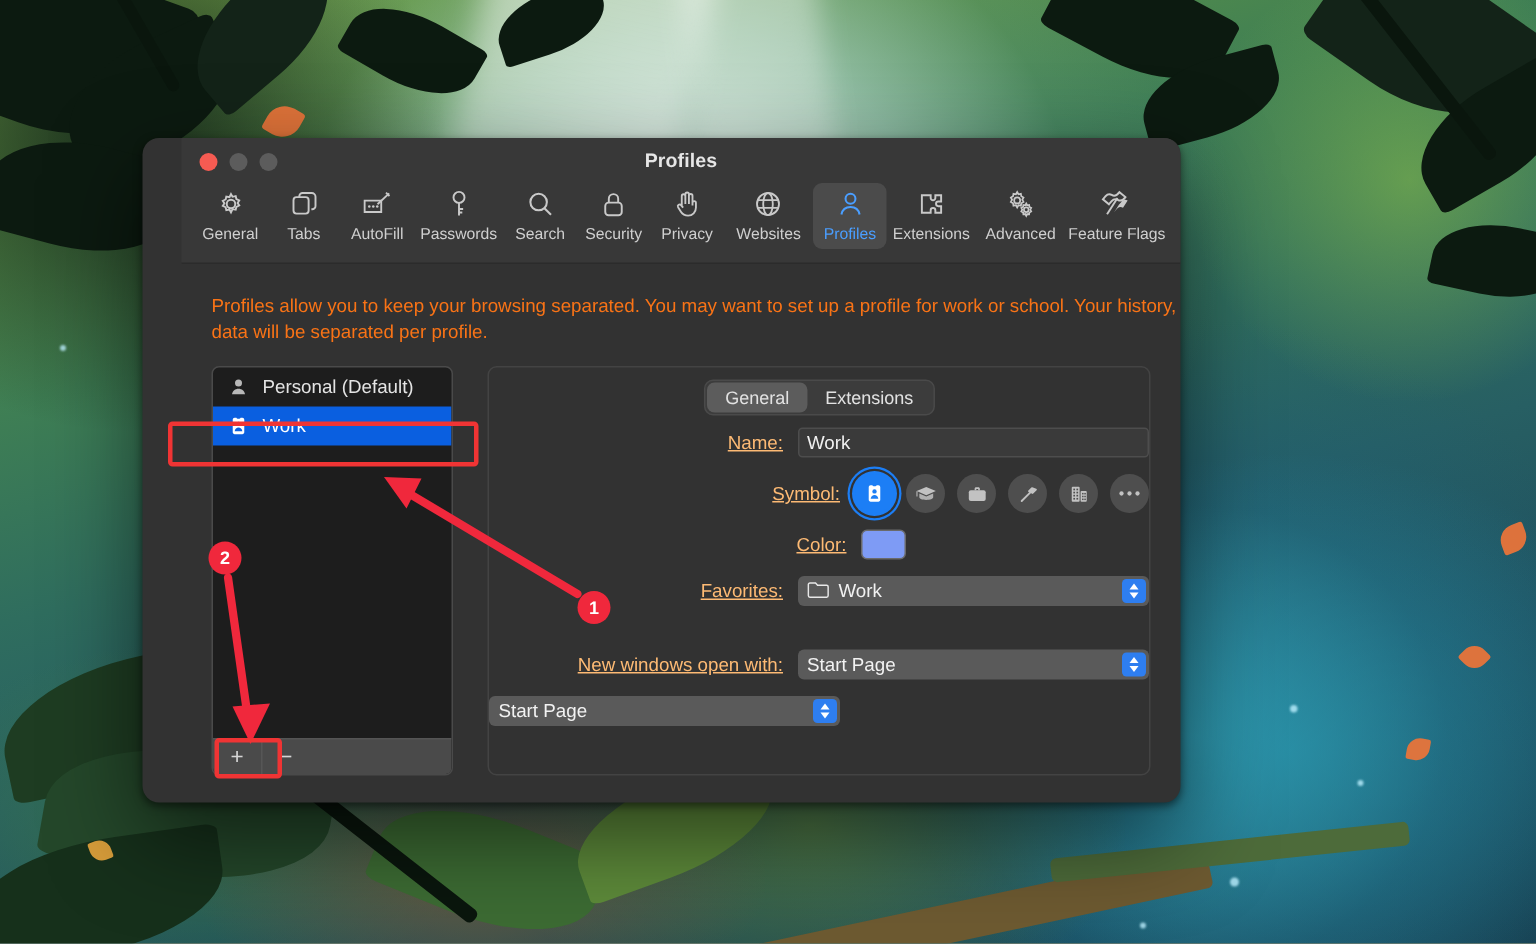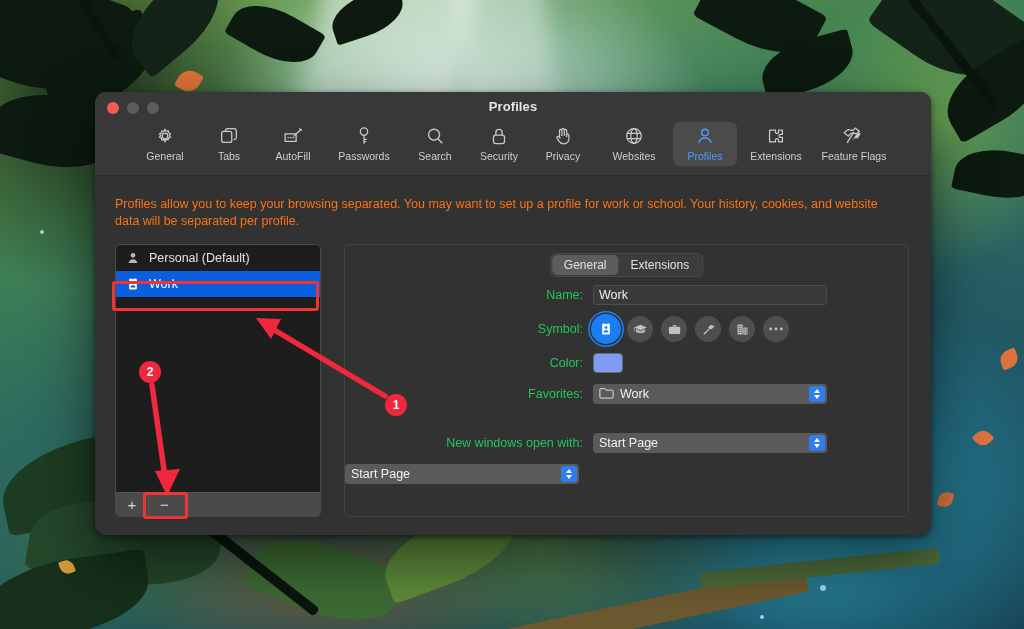--- a/index.html
+++ b/index.html
@@ -54,26 +54,27 @@
   .leaf.s2 { background: #132318; }
   .branch { position: absolute; background: #0a160d; border-radius: 4px; }
   
   .petal { position: absolute; background: #e8743a; border-radius: 60% 10% 60% 10%; opacity: .95; }
   .glow { position: absolute; border-radius: 50%; background: #bdf0ff; opacity: .8; filter: blur(0.6px); }
 
   
   #window {
     position: absolute;
     left: 95px; top: 92px;
-    width: 836px; height: 443px;
+    width: 692px; height: 443px;
     background: #323232;
     border-radius: 11px;
     box-shadow: 0 22px 60px rgba(0,0,0,0.55), 0 2px 6px rgba(0,0,0,0.5);
     overflow: hidden;
     color: #e8e8e8;
+    padding-left: 26px;
   }
 
   
   #titlebar {
     position: relative;
     height: 30px;
     background: #383838;
   }
   #traffic { position: absolute; left: 12px; top: 10px; display: flex; gap: 8px; }
   .tl { width: 12px; height: 12px; border-radius: 50%; }
@@ -176,21 +177,21 @@
     padding: 3px 12px;
     border-radius: 5px;
     cursor: default; white-space: nowrap;
   }
   .seg-btn.active { background: #5c5c5c; }
 
   #form { position: absolute; left: 0; right: 0; top: 40px; }
   .frow { display: flex; align-items: center; margin-bottom: 11px; }
   .flabel {
     width: 248px; text-align: right; padding-right: 10px;
-    font-size: 12.5px; color: #22c55e; white-space: nowrap;
+    font-size: 12.5px; color: #fdba74; white-space: nowrap; text-decoration: underline;
   }
   .fctl { flex: 1; }
 
   .txtfield {
     width: 234px; height: 20px;
     background: #3a3a3a;
     border: 1px solid #4d4d4d;
     border-radius: 3px;
     font-size: 12.5px; color: #f0f0f0;
     padding: 0 5px;
@@ -413,20 +414,31 @@
 
       <div class="tb-item wide">
         <span class="tb-ico">
           <svg width="22" height="22" viewBox="0 0 24 24" fill="none" stroke="#c9c9c9" stroke-width="1.4">
             <path d="M5 5.6h6.4v2a1.7 1.7 0 103.4 0v-2H19v4.6h-2a1.7 1.7 0 100 3.4h2v4.8h-4.2v-1.8a1.7 1.7 0 10-3.4 0v1.8H5z"></path>
           </svg>
         </span>
         <span class="tb-label">Extensions</span>
       </div>
 
+      <div class="tb-item wide">
+        <span class="tb-ico">
+          <svg width="23" height="22" viewBox="0 0 24 24" fill="none" stroke="#c9c9c9" stroke-width="1.25">
+            <circle cx="9.4" cy="9.4" r="2.2"></circle>
+            <path d="M9.4 3.3l.9 1.6 1.8-.3.3 1.8 1.6.9-.9 1.6.9 1.6-1.6.9-.3 1.8-1.8-.3-.9 1.6-.9-1.6-1.8.3-.3-1.8-1.6-.9.9-1.6-.9-1.6 1.6-.9.3-1.8 1.8.3z"></path>
+            <circle cx="16" cy="16.2" r="1.7"></circle>
+            <path d="M16 11.6l.7 1.3 1.4-.2.2 1.4 1.3.7-.7 1.3.7 1.3-1.3.7-.2 1.4-1.4-.2-.7 1.3-.7-1.3-1.4.2-.2-1.4-1.3-.7.7-1.3-.7-1.3 1.3-.7.2-1.4 1.4.2z"></path>
+          </svg>
+        </span>
+        <span class="tb-label">Advanced</span>
+      </div>
 
 
       <div class="tb-item wide">
         <span class="tb-ico">
           <svg width="24" height="22" viewBox="0 0 26 24" fill="none" stroke="#c9c9c9" stroke-width="1.4">
             <path d="M5.4 19.4L13 7.6"></path>
             <path d="M6.8 12.2c2.6-3.4 4-4.6 6.4-3.2 2.4 1.4 4 .2 5.6-2l-4.4-3.6c-1.6 2.2-3.2 3.4-5.6 2-2.4-1.4-3.8-.2-6.4 3.2z" fill="none"></path>
             <path d="M14 12.6c2.6-3.4 4-4.6 6.4-3.2l-3.4 5.4c-2.4-1.4-3.8-.2-6.4 3.2z" fill="#c9c9c9" stroke="none"></path>
           </svg>
         </span>

